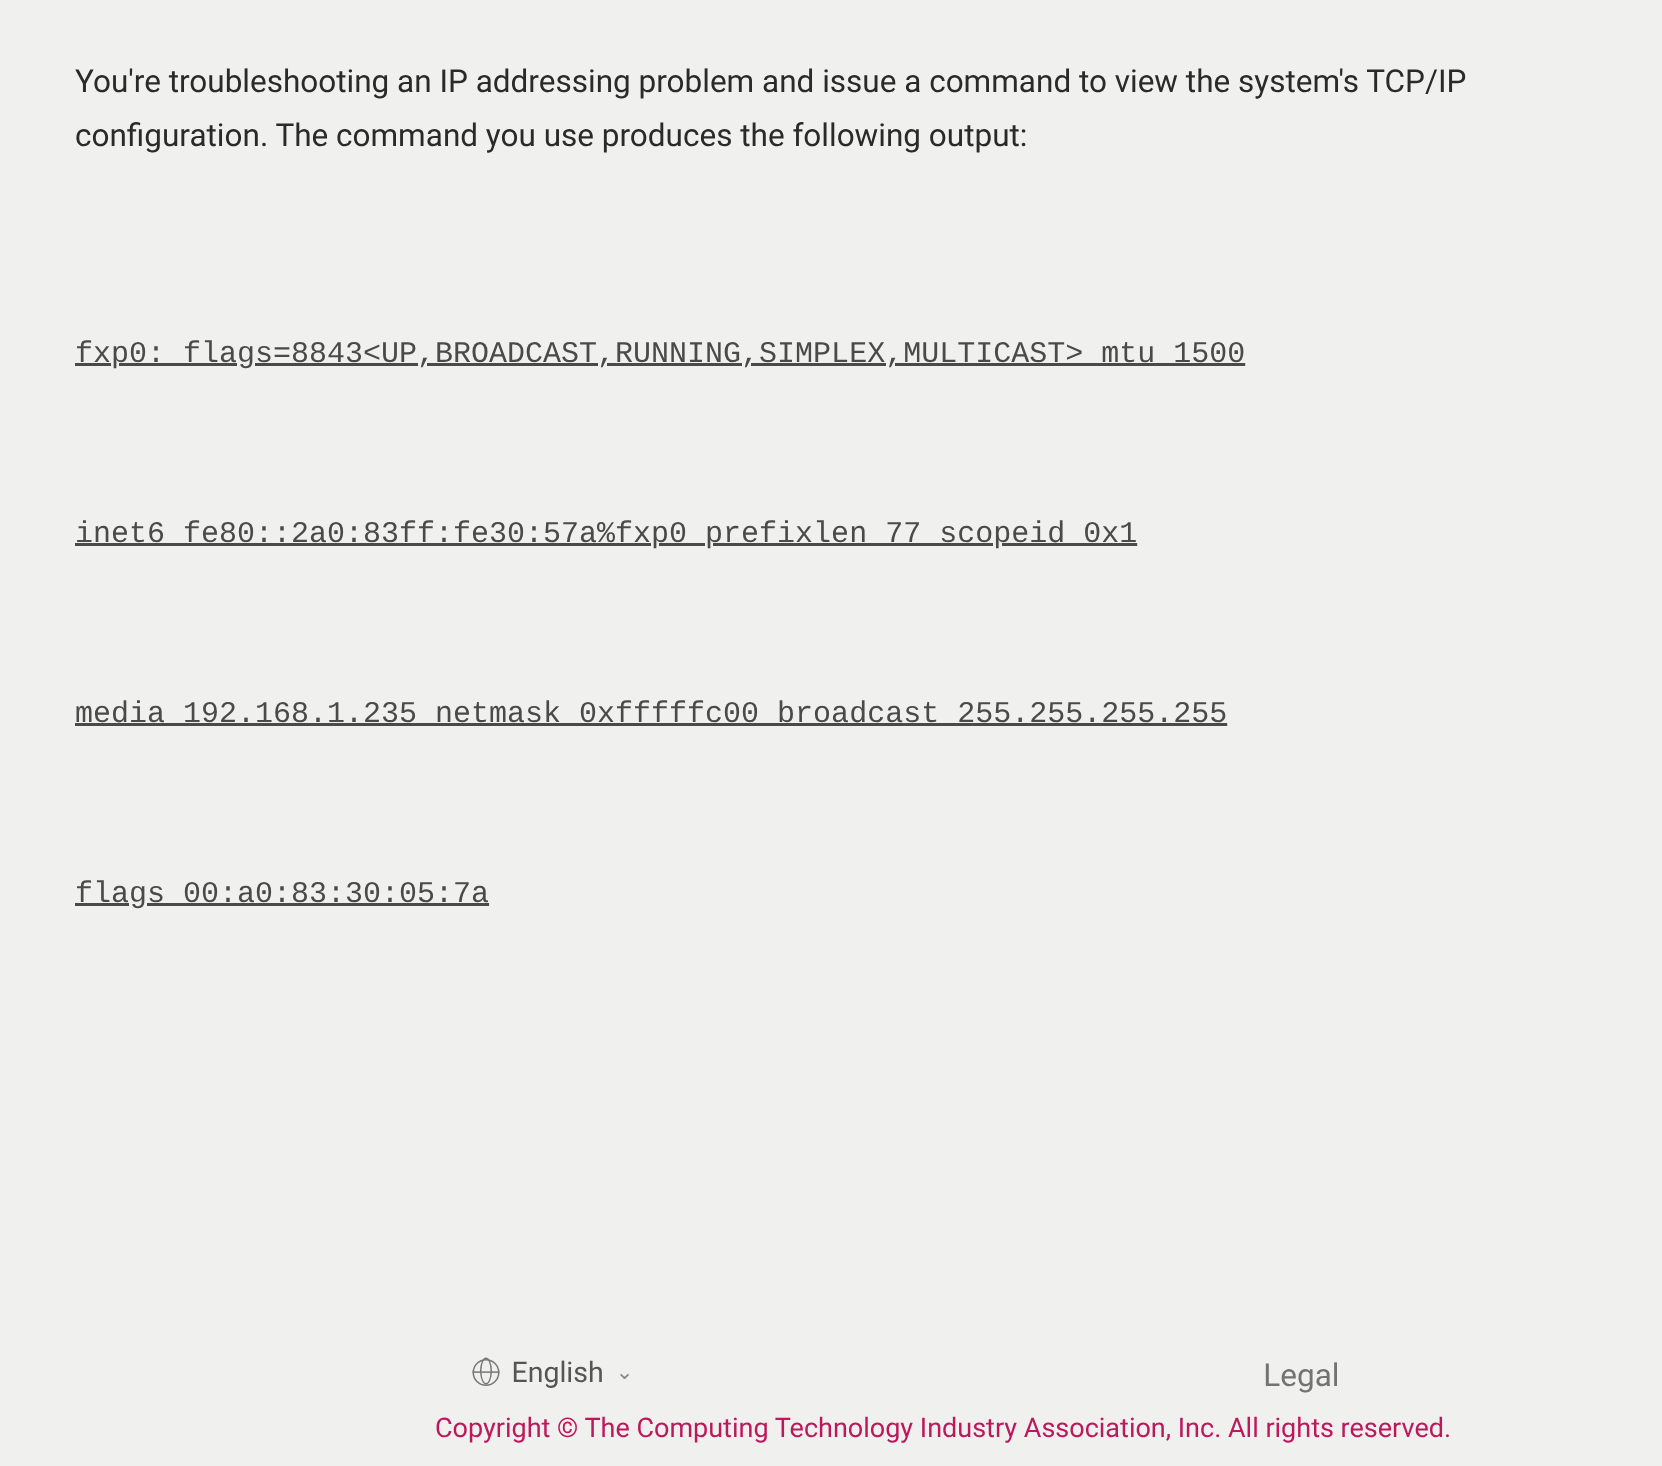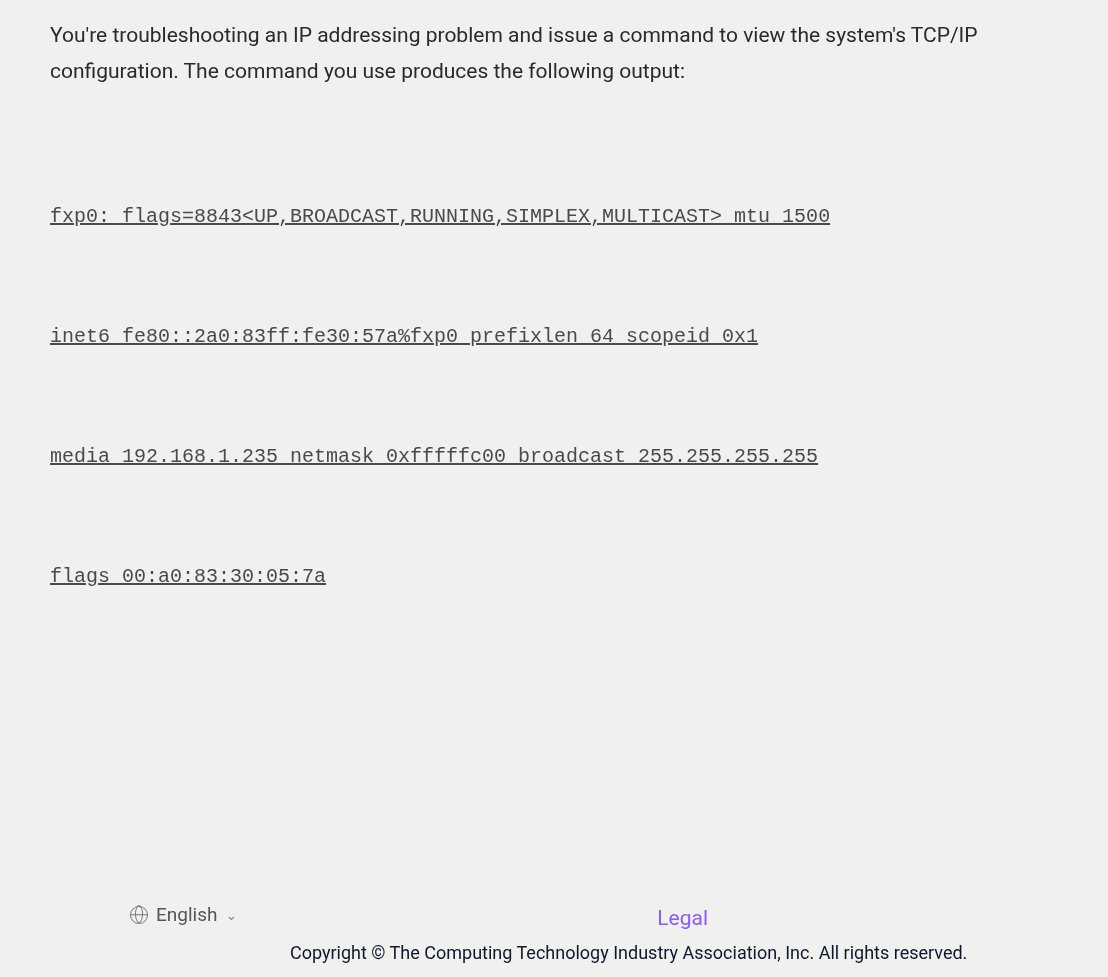--- a/index.html
+++ b/index.html
@@ -14,20 +14,21 @@
       width: 1108px;
       height: 977px;
       padding: 18px 30px 0 50px;
       position: relative;
     }
     .question-intro {
       font-size: 21px;
       line-height: 1.7;
       margin-bottom: 28px;
       color: #2a2a2a;
+      margin-top: 20px;
     }
     .code-block {
       font-family: "Courier New", Courier, monospace;
       font-size: 20px;
       line-height: 2.0;
       color: #4a4a4a;
       margin-bottom: 30px;
       white-space: pre-wrap;
       word-wrap: break-word;
     }
@@ -37,21 +38,21 @@
     }
     .footer {
       position: absolute;
       bottom: 14px;
       left: 50px;
       right: 30px;
     }
     .footer-top {
       display: flex;
       align-items: center;
-      justify-content: flex-start;
+      justify-content: center;
       gap: 420px;
       margin-bottom: 10px;
     }
     .lang-selector {
       display: flex;
       align-items: center;
       gap: 8px;
       color: #555;
       font-size: 19px;
       cursor: pointer;
@@ -86,39 +87,39 @@
       width: 18px;
       height: 1.5px;
       background: #777;
       transform: translateY(-50%);
     }
     .chevron {
       font-size: 14px;
       color: #888;
     }
     .legal-link {
-      color: #8b5cf6;
+      color: #737373;
       font-size: 21px;
       cursor: pointer;
     }
     .copyright {
       font-size: 18px;
-      color: #0f172a;
+      color: #be185d;
       text-align: left;
       padding-left: 240px;
     }
   </style>
 </head>
 <body>
 
 <div class="question-intro">You're troubleshooting an IP addressing problem and issue a command to view the system's TCP/IP configuration. The command you use produces the following output:</div>
 
 <div class="code-block">
   <span class="code-line">fxp0: flags=8843&lt;UP,BROADCAST,RUNNING,SIMPLEX,MULTICAST&gt; mtu 1500</span>
-  <span class="code-line">inet6 fe80::2a0:83ff:fe30:57a%fxp0 prefixlen 64 scopeid 0x1</span>
+  <span class="code-line">inet6 fe80::2a0:83ff:fe30:57a%fxp0 prefixlen 77 scopeid 0x1</span>
   <span class="code-line">media 192.168.1.235 netmask 0xfffffc00 broadcast 255.255.255.255</span>
   <span class="code-line">flags 00:a0:83:30:05:7a</span>
   
   
   
 </div>
 
 <div class="footer">
   <div class="footer-top">
     <div class="lang-selector">

